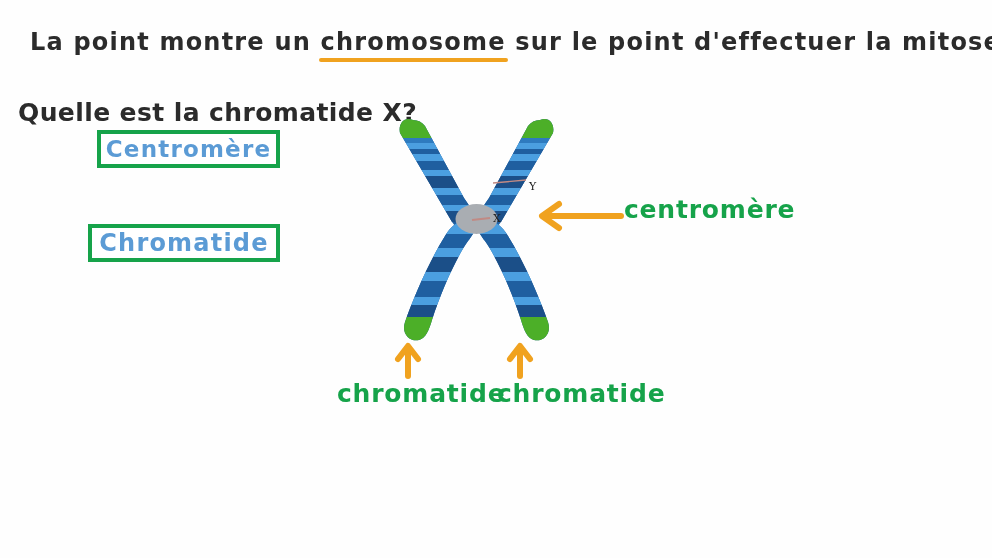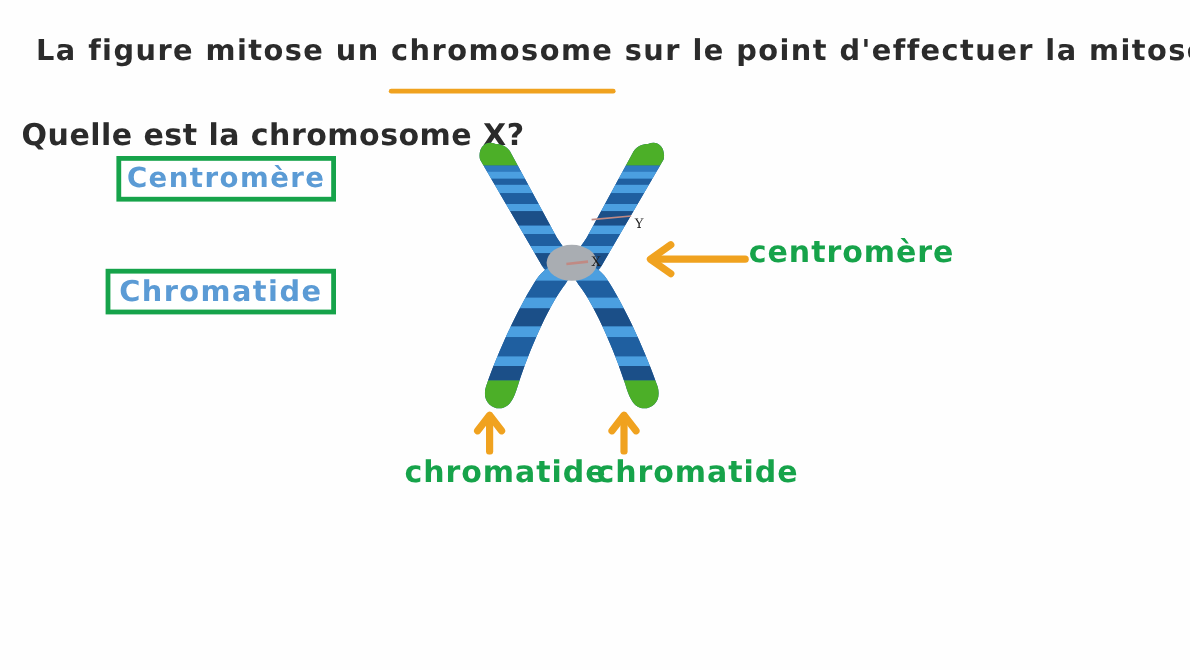--- a/index.html
+++ b/index.html
@@ -28,21 +28,21 @@
 
   #prompt-line {
     left: 30px;
     top: 28px;
     font-size: 24px;
     letter-spacing: 1.2px;
   }
   #prompt-line .plain { }
   #prompt-line .underlined {
     position: relative;
-    padding-bottom: 18px;
+    padding-bottom: 2px;
   }
   #prompt-line .underlined::after {
     content: "";
     position: absolute;
     left: -2px;
     right: -2px;
     bottom: -4px;
     height: 4px;
     background: #f0a21f;
     border-radius: 3px;
@@ -137,24 +137,24 @@
   }
   #label-y { left: 529px; top: 180px; }
   #label-x { left: 493px; top: 212px; }
 </style>
 </head>
 <body>
 
 <div id="page">
 
   <div class="hand" id="prompt-line">
-    <span class="plain">La figure mitose un </span><span class="underlined">chromosome</span><span class="plain"> sur le point d'effectuer la mitose.</span>
-  </div>
-
-  <div class="hand question" id="question-x">Quelle est la chromosome X?</div>
+    <span class="plain">La point montre un </span><span class="underlined">chromosome</span><span class="plain"> sur le point d'effectuer la mitose.</span>
+  </div>
+
+  <div class="hand question" id="question-x">Quelle est la chromatide X?</div>
   <div class="answer-box" id="answer-box-x">
     <span class="answer-text">Centromère</span>
   </div>
 
   <div class="answer-box" id="answer-box-y">
     <span class="answer-text">Chromatide</span>
   </div>
 
   <div id="chromosome-figure">
     <svg width="175" height="245" viewBox="0 0 175 245" xmlns="http://www.w3.org/2000/svg">

